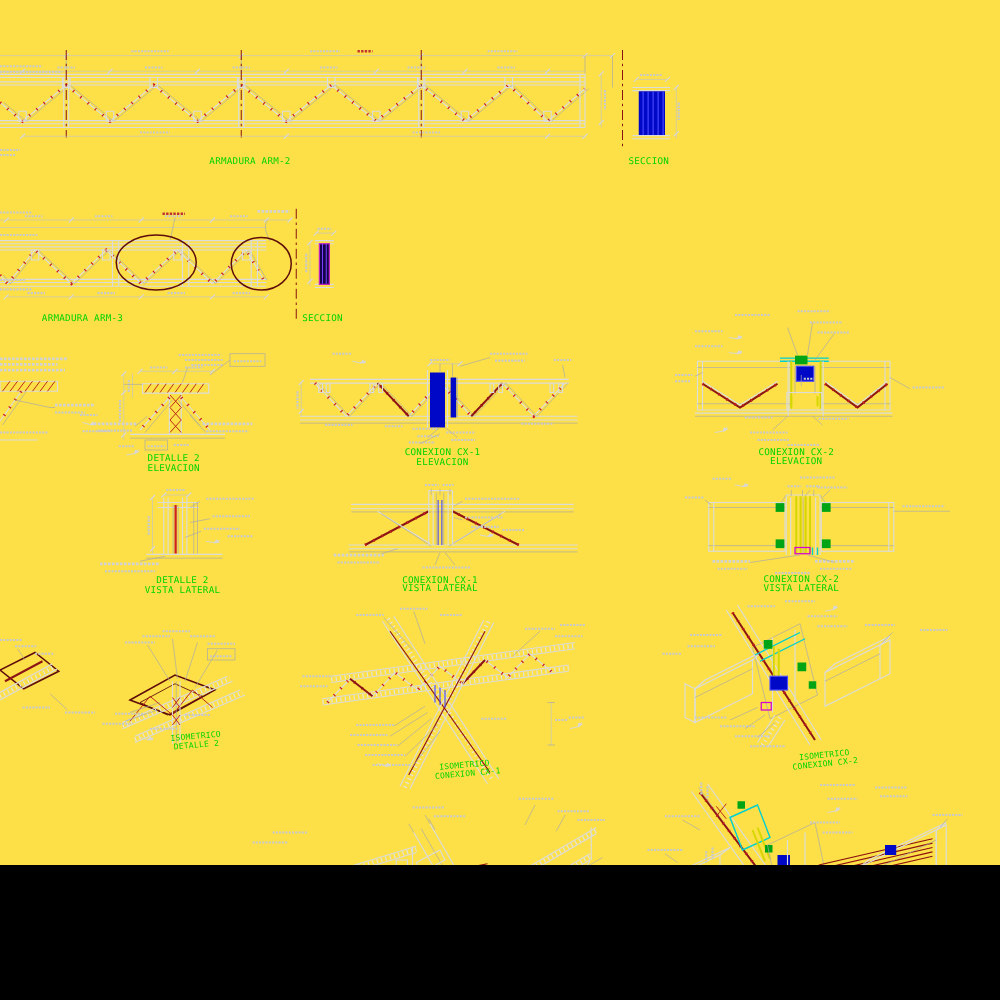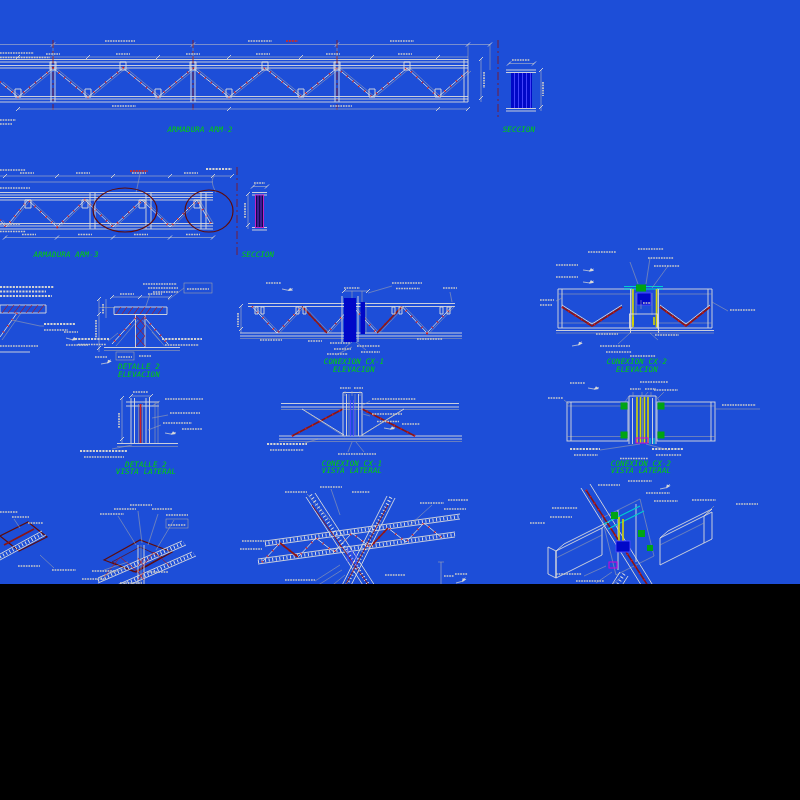--- a/index.html
+++ b/index.html
@@ -1,16 +1,16 @@
 <!DOCTYPE html>
 <html><head>
 <meta charset="utf-8">
 <style>
   html,body{margin:0;padding:0;background:#000;}
-  .stage{width:800px;height:584px;background:#1d4ed8;position:relative;overflow:hidden;font-style:italic;}
+  .stage{width:800px;height:692px;background:#fde047;position:relative;overflow:hidden;}
   svg{display:block;}
   
   .w{stroke:#dcdcdc;stroke-width:.9;fill:none}
   .thin{stroke:#a9a9a9;stroke-width:.55;fill:none}
   .dim{stroke:#c4c4c4;stroke-width:.55;fill:none}
   .tk{stroke:#d8d8d8;stroke-width:.9;fill:none}
   
   .t{stroke:#d2d2d2;stroke-width:2.2;stroke-dasharray:2.1 1.1;fill:none}
   .t2{stroke:#c9c9c9;stroke-width:1.7;stroke-dasharray:1.7 .9;fill:none}
   .tr{stroke:#c03030;stroke-width:1.9;stroke-dasharray:1.9 1;fill:none}

